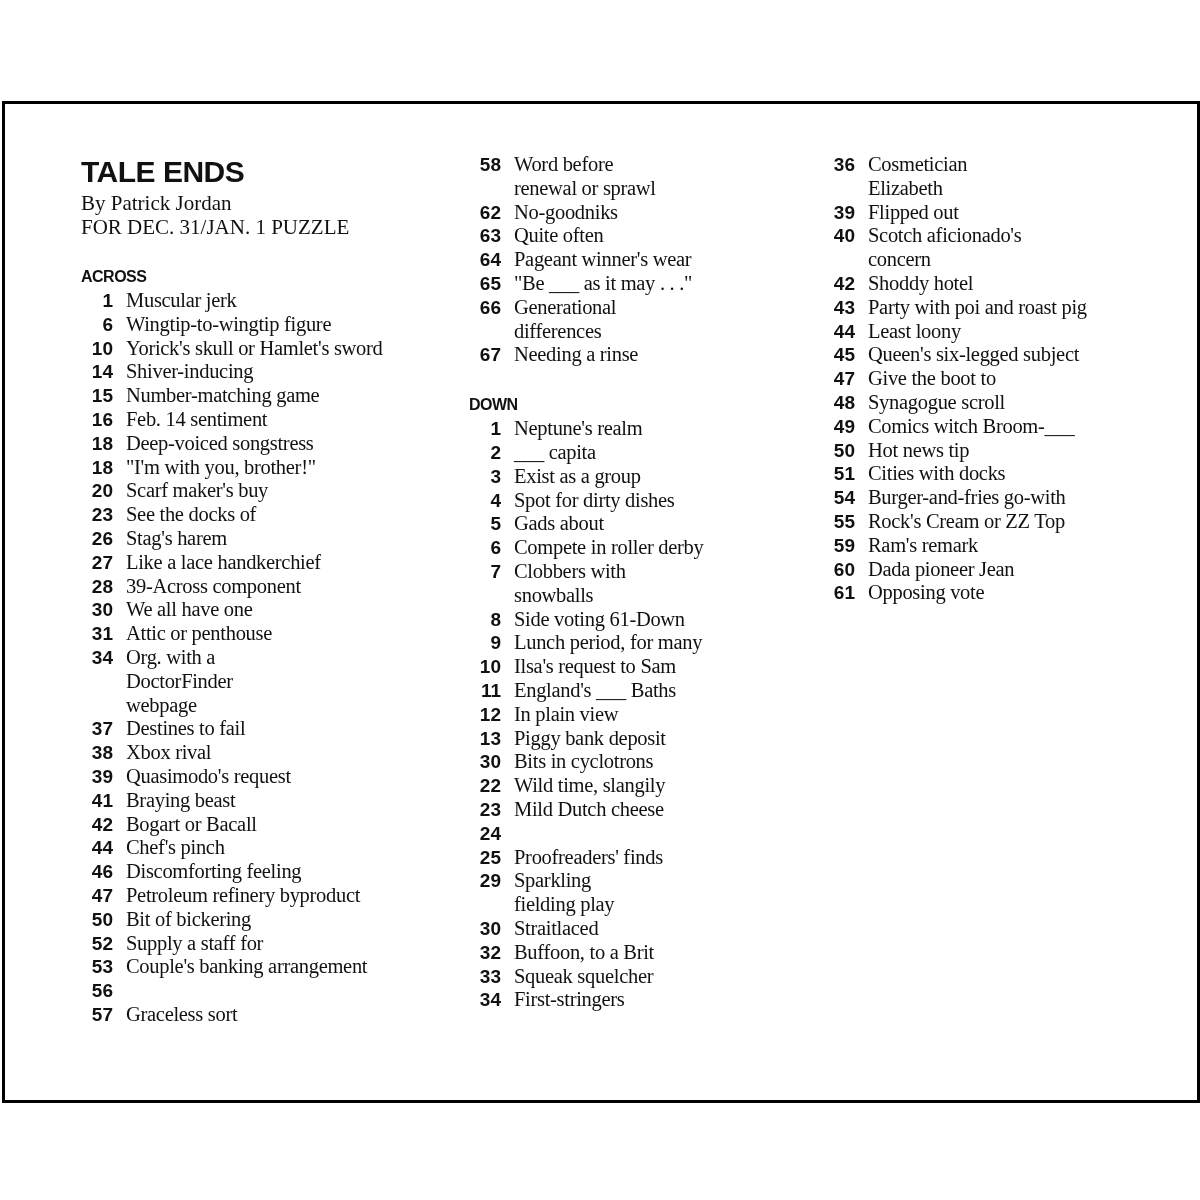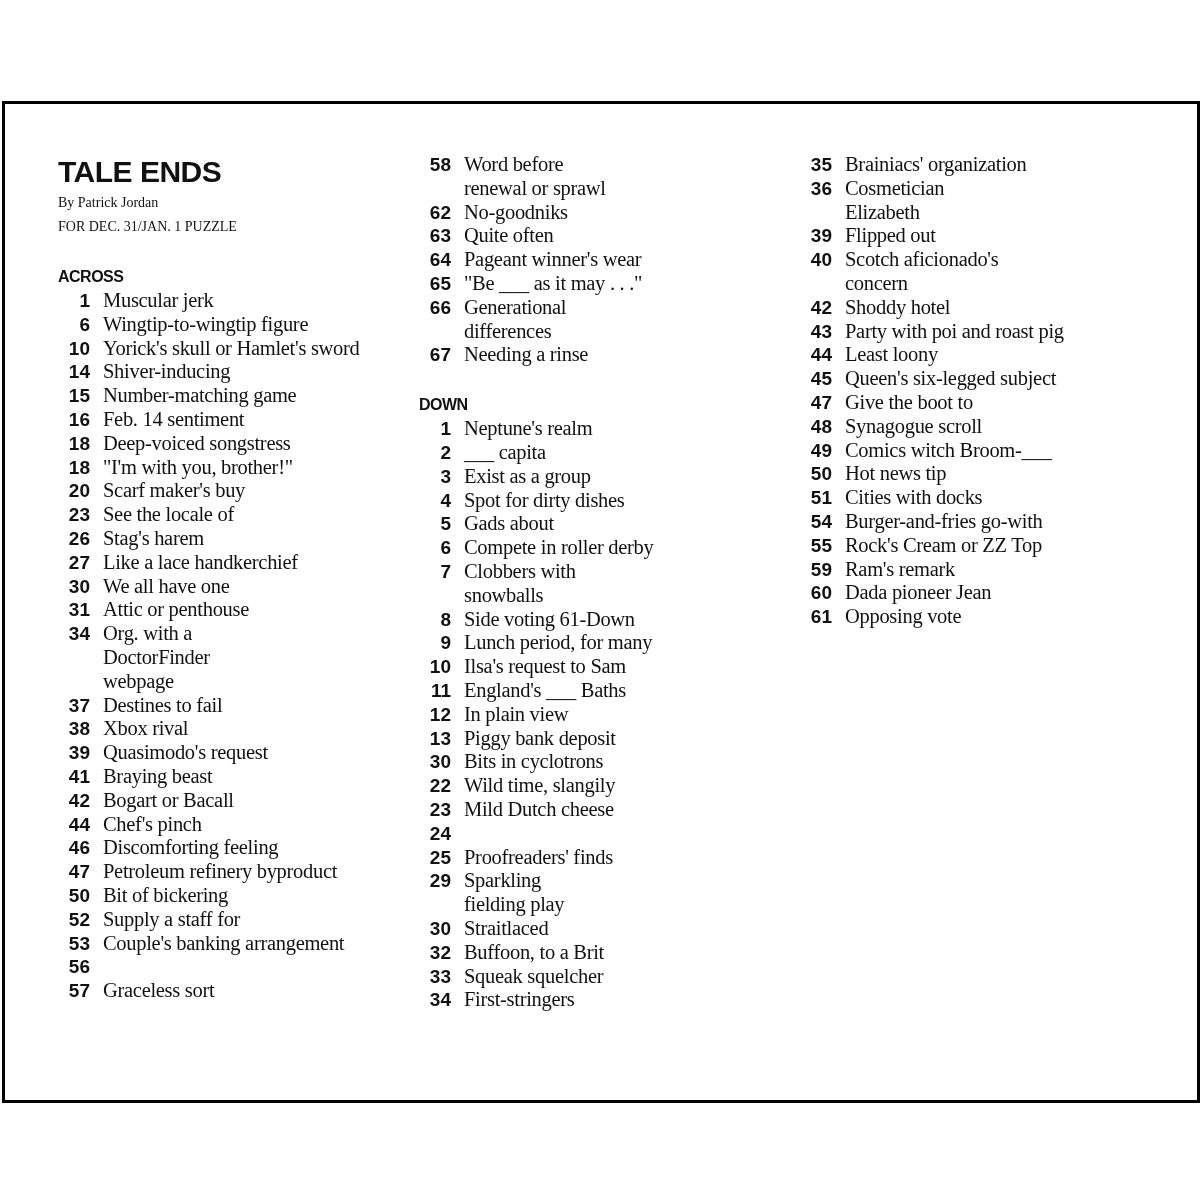--- a/index.html
+++ b/index.html
@@ -1,26 +1,26 @@
 <!DOCTYPE html>
 <html><head>
 <meta charset="utf-8">
 <style>
   html, body { margin: 0; padding: 0; background: #ffffff; }
   body { width: 1200px; height: 1200px; position: relative; overflow: hidden;
          font-family: "Liberation Serif", "DejaVu Serif", serif; color: #111; }
   .frame { position: absolute; left: 2px; top: 101px; width: 1192px; height: 996px;
            border: 3px solid #000; background: #fff; }
-  .col { position: absolute; top: 150px; }
+  .col { position: absolute; top: 150px; margin-left: 23px; }
   .col1 { left: 58px; width: 360px; }
-  .col2 { left: 419px; width: 300px; top: 153px; }
+  .col2 { left: 446px; width: 300px; top: 153px; }
   .col3 { left: 800px; width: 320px; top: 153px; }
   .title { font-family: "Liberation Sans", "DejaVu Sans", sans-serif; font-weight: bold;
            font-size: 30px; letter-spacing: -0.5px; line-height: 38px; margin: 3px 0 0 0; }
-  .meta { font-size: 14px; line-height: 24px; }
+  .meta { font-size: 21px; line-height: 24px; }
   .section { font-family: "Liberation Sans", "DejaVu Sans", sans-serif; font-weight: bold;
              font-size: 16px; line-height: 24px; letter-spacing: -0.5px; }
   .col1 .section { margin-top: 26px; }
   .col2 .section { margin-top: 26px; }
   .clue { display: flex; font-size: 20.5px; line-height: 23.8px; white-space: nowrap; }
   .num { font-family: "Liberation Sans", "DejaVu Sans", sans-serif; font-weight: bold;
          width: 32px; text-align: right; font-size: 19px; flex: none; }
   .txt { margin-left: 13px; white-space: pre-line; letter-spacing: -0.3px; }
 </style>
 </head>
@@ -65,29 +65,33 @@
       <div class="clue">
         <span class="num">18</span>
         <span class="txt">"I'm with you, brother!"</span>
       </div>
       <div class="clue">
         <span class="num">20</span>
         <span class="txt">Scarf maker's buy</span>
       </div>
       <div class="clue">
         <span class="num">23</span>
-        <span class="txt">See the locale of</span>
+        <span class="txt">See the docks of</span>
       </div>
       <div class="clue">
         <span class="num">26</span>
         <span class="txt">Stag's harem</span>
       </div>
       <div class="clue">
         <span class="num">27</span>
         <span class="txt">Like a lace handkerchief</span>
+      </div>
+      <div class="clue">
+        <span class="num">28</span>
+        <span class="txt">39-Across component</span>
       </div>
       <div class="clue">
         <span class="num">30</span>
         <span class="txt">We all have one</span>
       </div>
       <div class="clue">
         <span class="num">31</span>
         <span class="txt">Attic or penthouse</span>
       </div>
       <div class="clue">
@@ -277,24 +281,20 @@
       <div class="clue">
         <span class="num">34</span>
         <span class="txt">First-stringers</span>
       </div>
     </div>
 </div>
 
 <div class="col col3">
   <div class="clues">
       <div class="clue">
-        <span class="num">35</span>
-        <span class="txt">Brainiacs' organization</span>
-      </div>
-      <div class="clue">
         <span class="num">36</span>
         <span class="txt">Cosmetician
 Elizabeth</span>
       </div>
       <div class="clue">
         <span class="num">39</span>
         <span class="txt">Flipped out</span>
       </div>
       <div class="clue">
         <span class="num">40</span>

